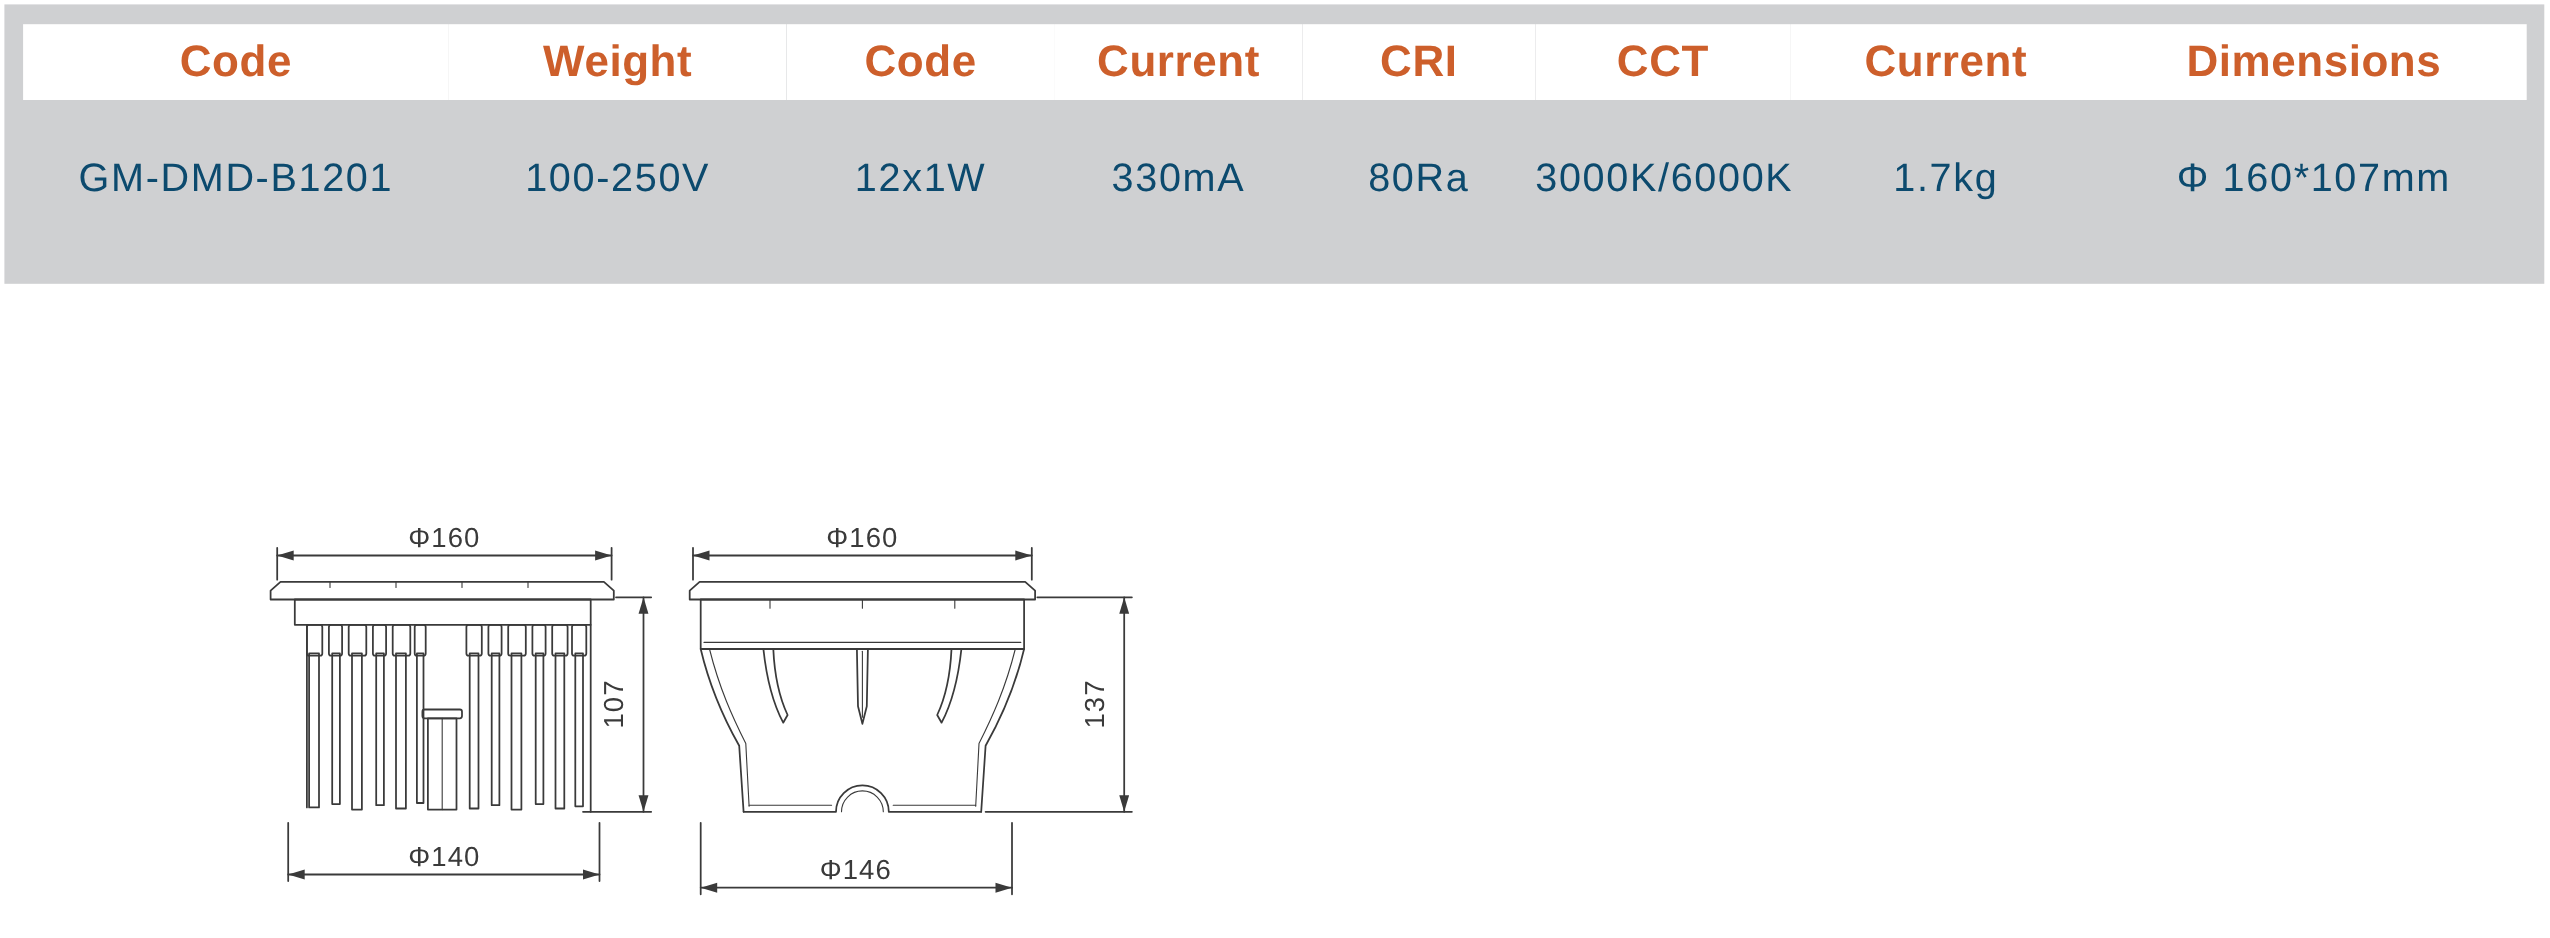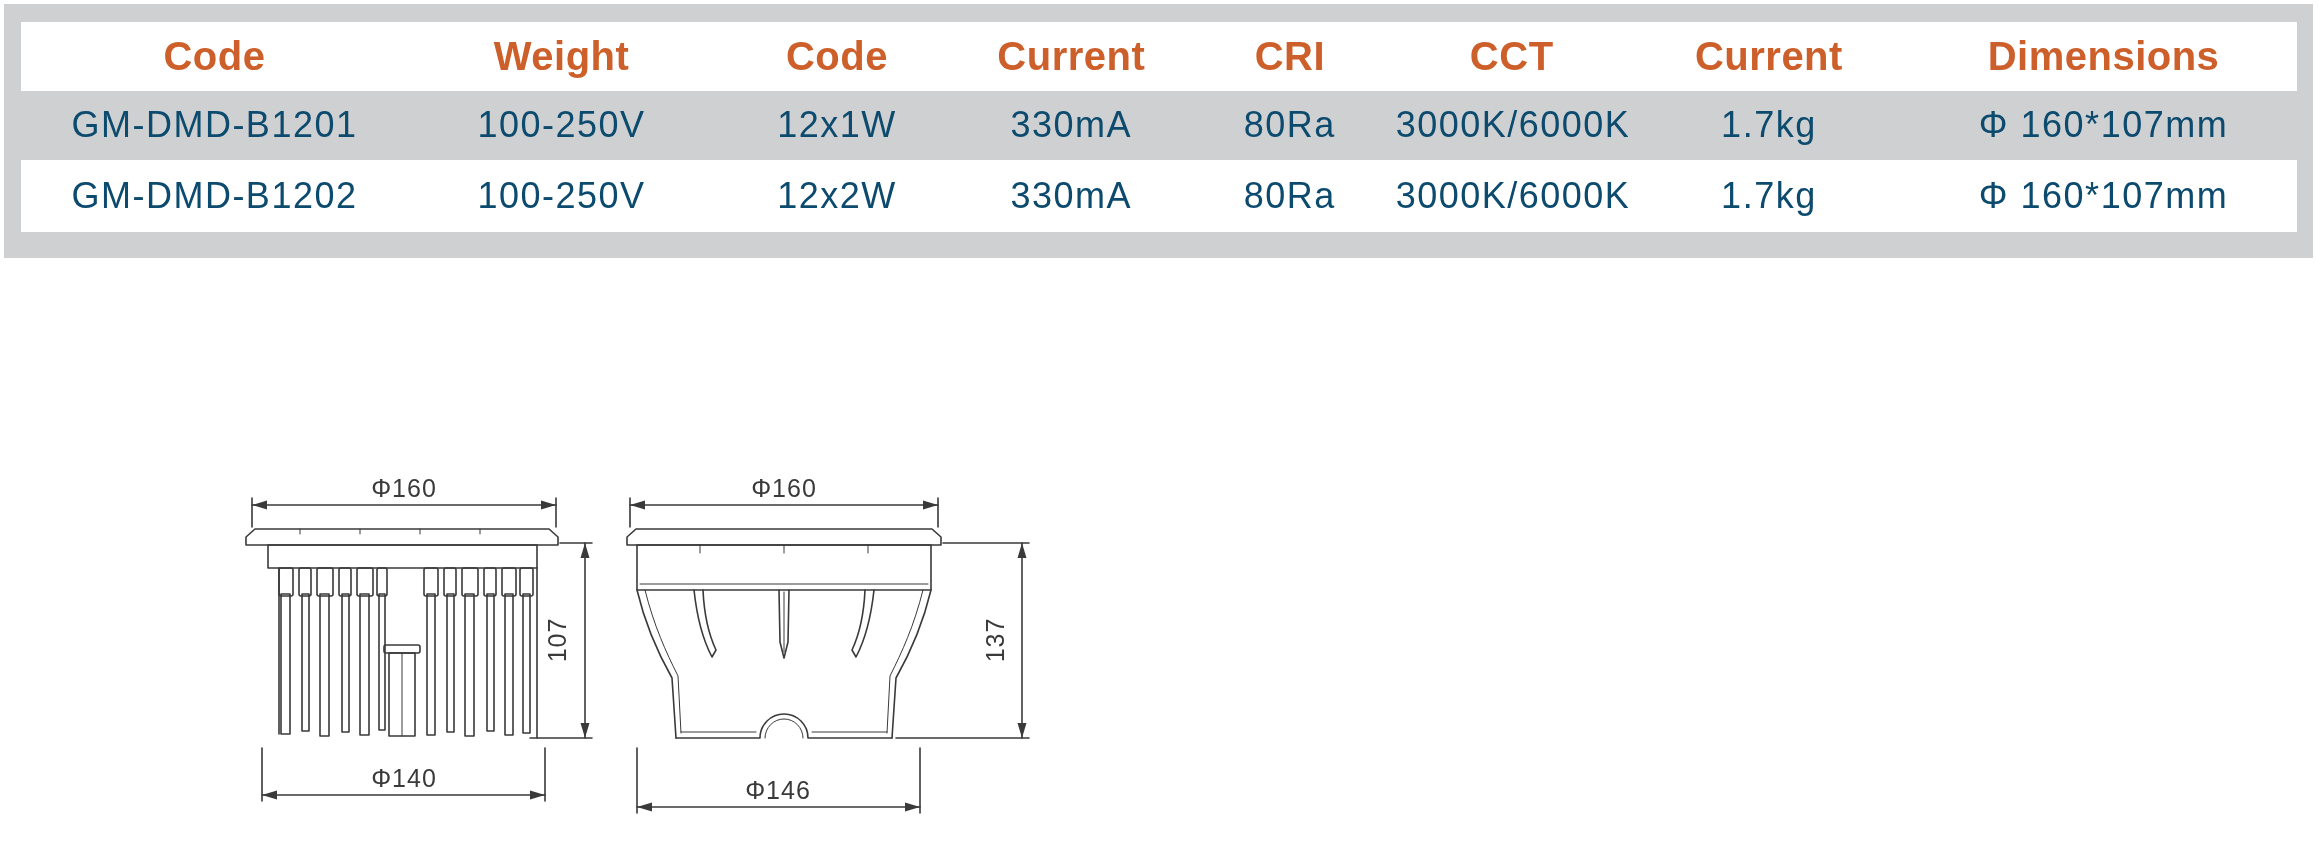--- a/index.html
+++ b/index.html
@@ -79,30 +79,20 @@
         <tr class="row-a">
           <td>GM-DMD-B1201</td>
           <td>100-250V</td>
           <td>12x1W</td>
           <td>330mA</td>
           <td>80Ra</td>
           <td>3000K/6000K</td>
           <td>1.7kg</td>
           <td>Φ 160*107mm</td>
         </tr>
-        <tr class="row-b">
-          <td>GM-DMD-B1202</td>
-          <td>100-250V</td>
-          <td>12x2W</td>
-          <td>330mA</td>
-          <td>80Ra</td>
-          <td>3000K/6000K</td>
-          <td>1.7kg</td>
-          <td>Φ 160*107mm</td>
-        </tr>
       </tbody>
     </table>
   </section>
 
   <svg class="drawings" viewBox="150 440 1000 413">
 
     <g>
 
       <path d="M252,505 H556"></path>
       <polygon class="arrow" points="252,505 267,500.5 267,509.5"></polygon>

